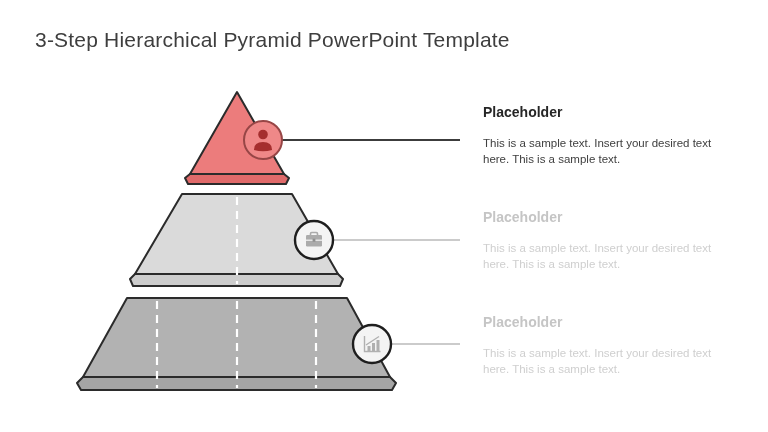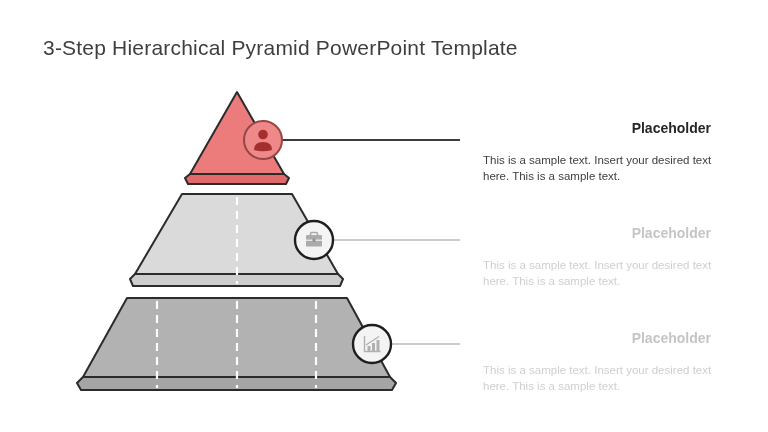--- a/index.html
+++ b/index.html
@@ -6,43 +6,42 @@
   .slide{
     position:relative;
     width:768px;height:432px;
     background:#ffffff;
     overflow:hidden;
     font-family:"Liberation Sans", sans-serif;
   }
   .slide-title{
     position:absolute;
     left:35px;top:28px;
-    margin:8px;
+    margin:0;
     font-size:21px;
     font-weight:400;
     letter-spacing:0.2px;
     color:#3e3e3e;
   }
   .diagram{
     position:absolute;
     left:0;top:0;
     width:768px;height:432px;
   }
   .text-block{
     position:absolute;
     left:483px;
     width:244px;
   }
   .text-block h2{
-    margin:16px;
+    margin:0;
     font-size:14px;
     line-height:17px;
     font-weight:700;
     color:#262626;
-    text-align:right;
   }
   .text-block p{
     margin:15px 0 0 0;
     font-size:11.5px;
     line-height:15.5px;
     color:#404040;
   }
   .text-block.muted h2{color:#c5c5c5;}
   .text-block.muted p{color:#cfcfcf;}
   .tb-1{top:104px;}

